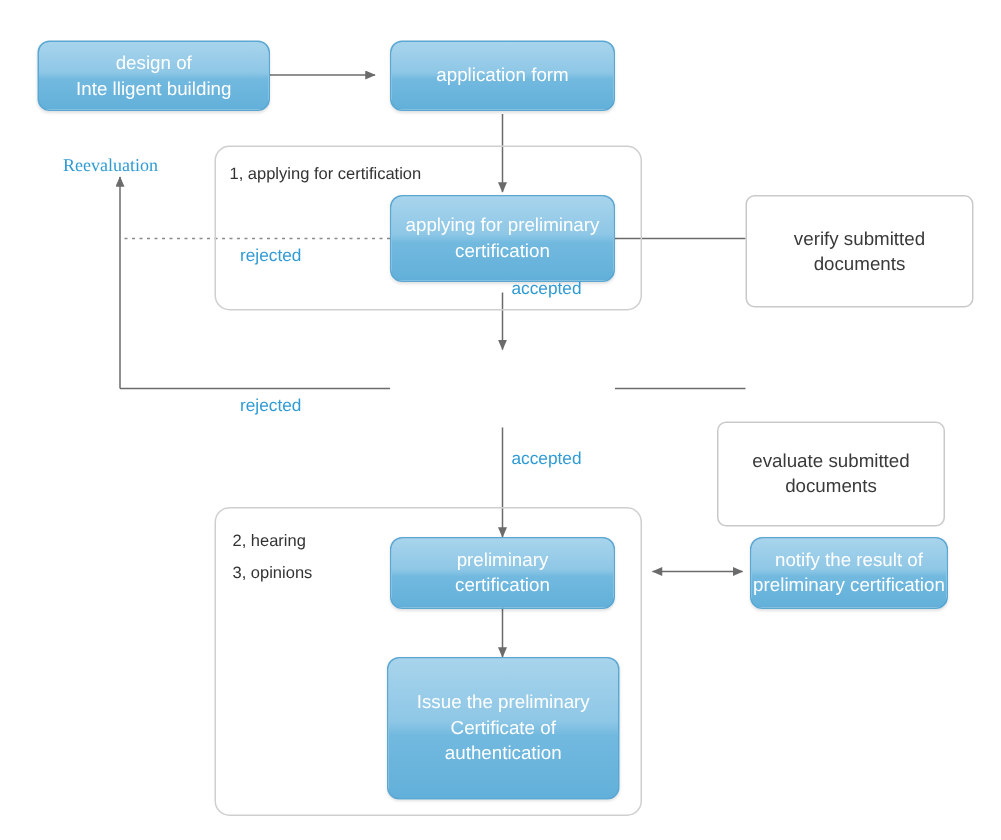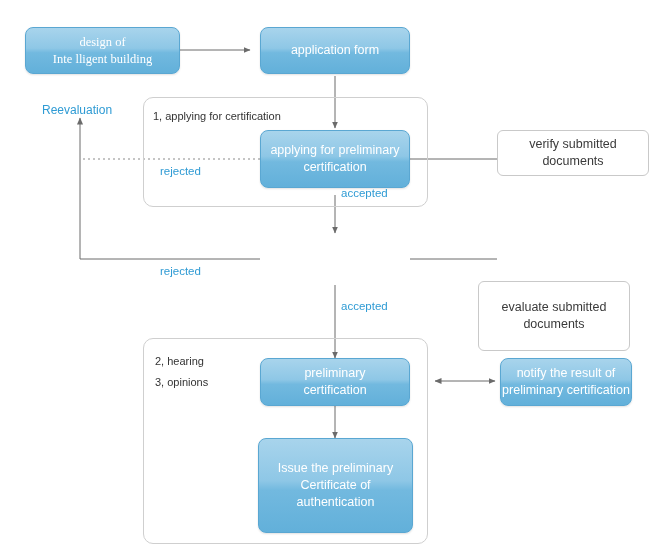--- a/index.html
+++ b/index.html
@@ -107,44 +107,44 @@
     <line x1="435" y1="381" x2="495" y2="381" stroke="#6b6b6b" stroke-width="1" marker-end="url(#arrow)" marker-start="url(#arrowback)"></line>
 
     <path d="M 260 159 L 80 159" stroke="#8a8a8a" stroke-width="1" stroke-dasharray="2 3" fill="none"></path>
 
     <path d="M 260 259 L 80 259" stroke="#6b6b6b" stroke-width="1" fill="none"></path>
 
     <path d="M 80 259 L 80 124" stroke="#6b6b6b" stroke-width="1" fill="none"></path>
     <path d="M 80 124 L 80 118" stroke="#6b6b6b" stroke-width="1" fill="none" marker-end="url(#arrow)"></path>
   </svg>
 
-  <div class="side-label" style="left:42px; top:103px;">Reevaluation</div>
+  <div class="side-label" style="left:42px; top:103px;font-family:Liberation Serif, serif;">Reevaluation</div>
 
   <div class="group" style="left:143px; top:97px; width:285px; height:110px;"></div>
   <div class="grp-label" style="left:153px; top:110px;">1, applying for certification</div>
 
   <div class="group" style="left:143px; top:338px; width:285px; height:206px;"></div>
   <div class="grp-label" style="left:155px; top:355px;">2, hearing</div>
   <div class="grp-label" style="left:155px; top:376px;">3, opinions</div>
 
   <div class="node blue" style="left:25px; top:27px; width:155px; height:47px;">
-    <span style="white-space:pre-line;font-family:Liberation Serif, serif;">design of
+    <span style="white-space:pre-line;">design of
 Inte lligent building</span>
   </div>
 
   <div class="node blue" style="left:260px; top:27px; width:150px; height:47px;">
     <span style="white-space:pre-line;">application form</span>
   </div>
 
   <div class="node blue" style="left:260px; top:130px; width:150px; height:58px;">
     <span style="white-space:pre-line;">applying for preliminary
 certification</span>
   </div>
 
-  <div class="node white" style="left:497px; top:130px; width:152px; height:46px;">
+  <div class="node white" style="left:497px; top:130px; width:152px; height:75px;">
     <span style="white-space:pre-line;">verify submitted
 documents</span>
   </div>
 
 
   <div class="node white" style="left:478px; top:233px; width:152px; height:70px;margin-top:48px;">
     <span style="white-space:pre-line;">evaluate submitted
 documents</span>
   </div>
 

